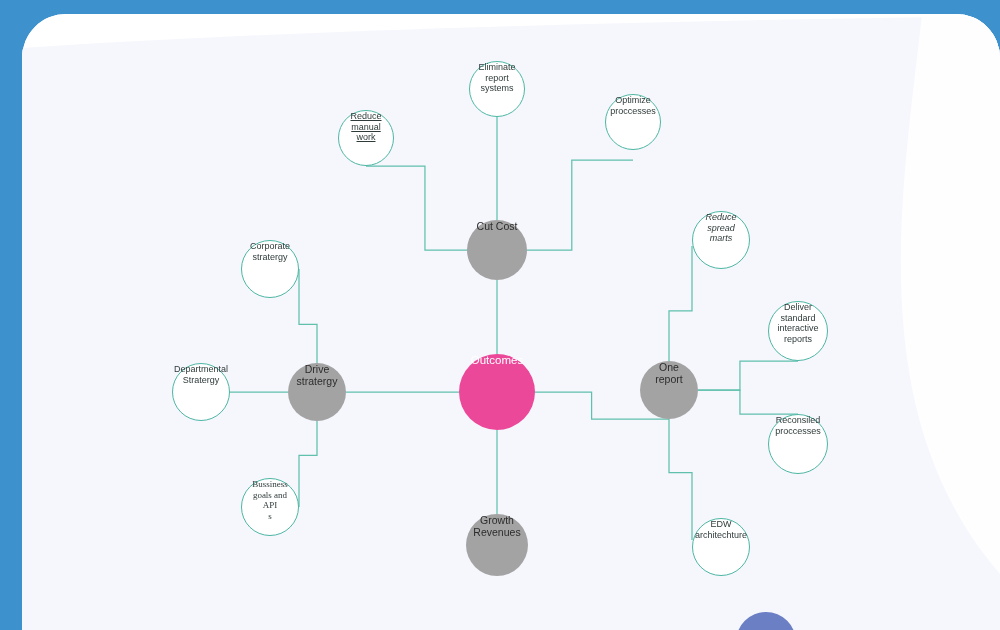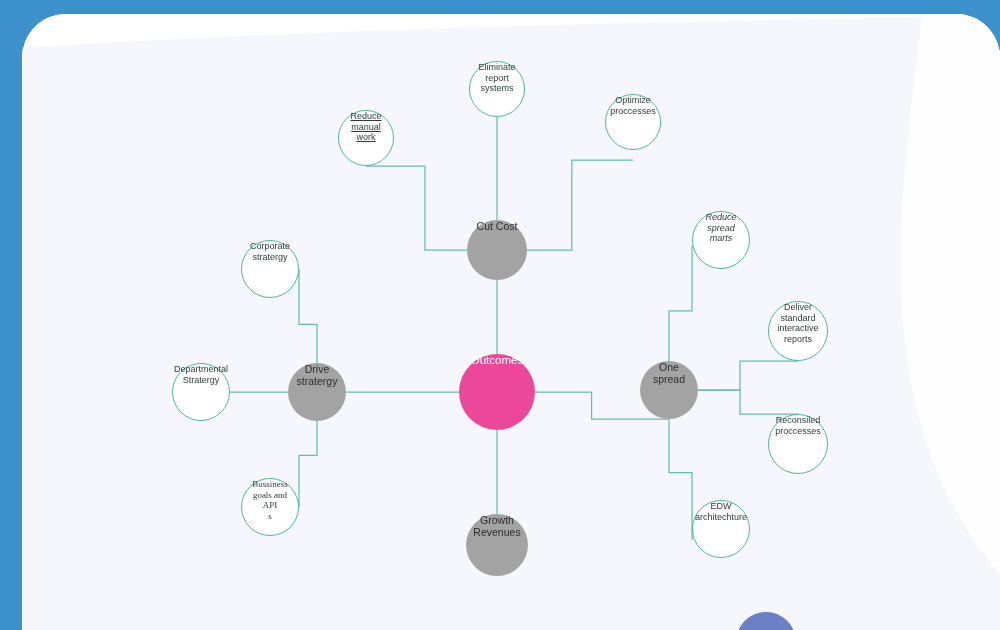--- a/index.html
+++ b/index.html
@@ -156,21 +156,21 @@
               <span class="node-label">Outcomes</span>
             </div>
             <div class="node hub" style="left: 445px; top: 206px; width: 60px; height: 60px;">
               <span class="node-label">Cut Cost</span>
             </div>
             <div class="node hub" style="left: 266px; top: 349px; width: 58px; height: 58px;">
               <span class="node-label">Drive
 stratergy</span>
             </div>
             <div class="node hub" style="left: 618px; top: 347px; width: 58px; height: 58px;">
-              <span class="node-label">One spread</span>
+              <span class="node-label">One report</span>
             </div>
             <div class="node hub" style="left: 444px; top: 500px; width: 62px; height: 62px;">
               <span class="node-label">Growth
 Revenues</span>
             </div>
             <div class="node leaf" style="left: 447px; top: 47px; width: 56px; height: 56px;">
               <span class="node-label">Eliminate
 report
 systems</span>
             </div>
@@ -202,21 +202,21 @@
             <div class="node leaf" style="left: 746px; top: 287px; width: 60px; height: 60px;">
               <span class="node-label">Deliver
 standard
 interactive
 reports</span>
             </div>
             <div class="node leaf" style="left: 746px; top: 400px; width: 60px; height: 60px;">
               <span class="node-label">Reconsiled
 proccesses</span>
             </div>
-            <div class="node leaf" style="left: 670px; top: 486px; width: 58px; height: 58px;">
+            <div class="node leaf" style="left: 670px; top: 504px; width: 58px; height: 58px;">
               <span class="node-label">EDW
 architechture</span>
             </div>
             <div class="node extra" style="left: 714px; top: 598px; width: 60px; height: 60px;"></div>
           </div>
       </div>
 
     </div>
   </div>
 </div>

